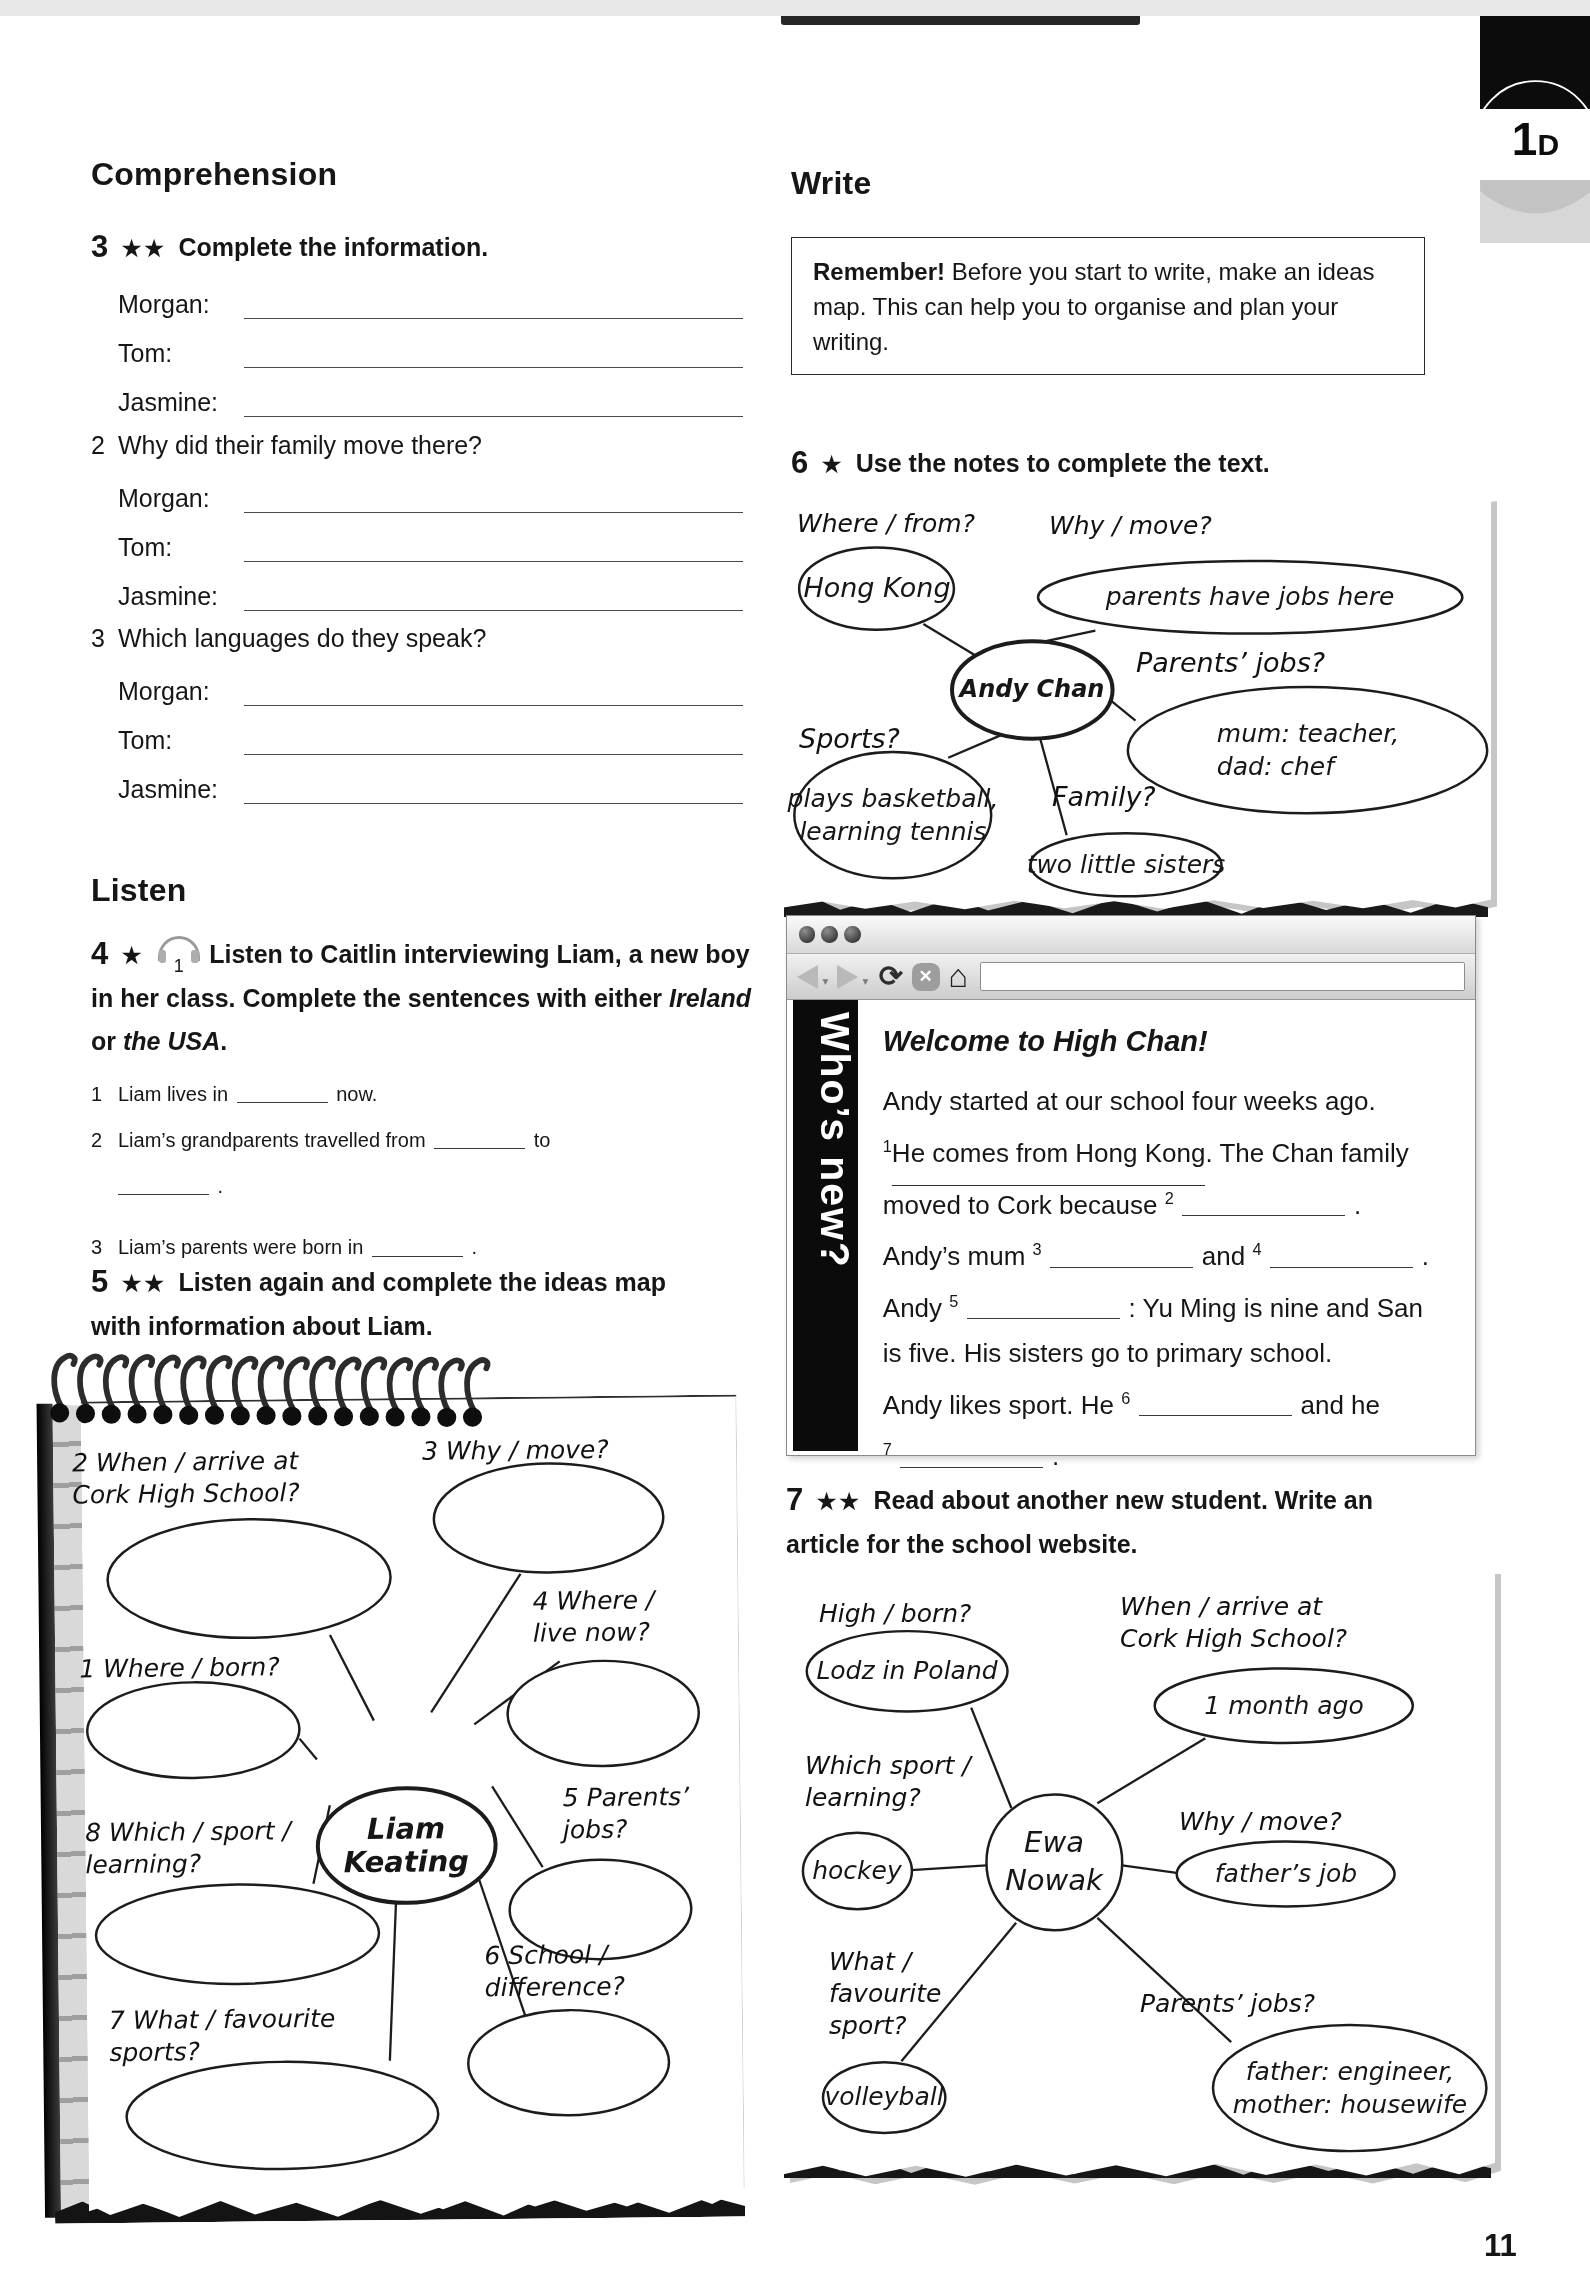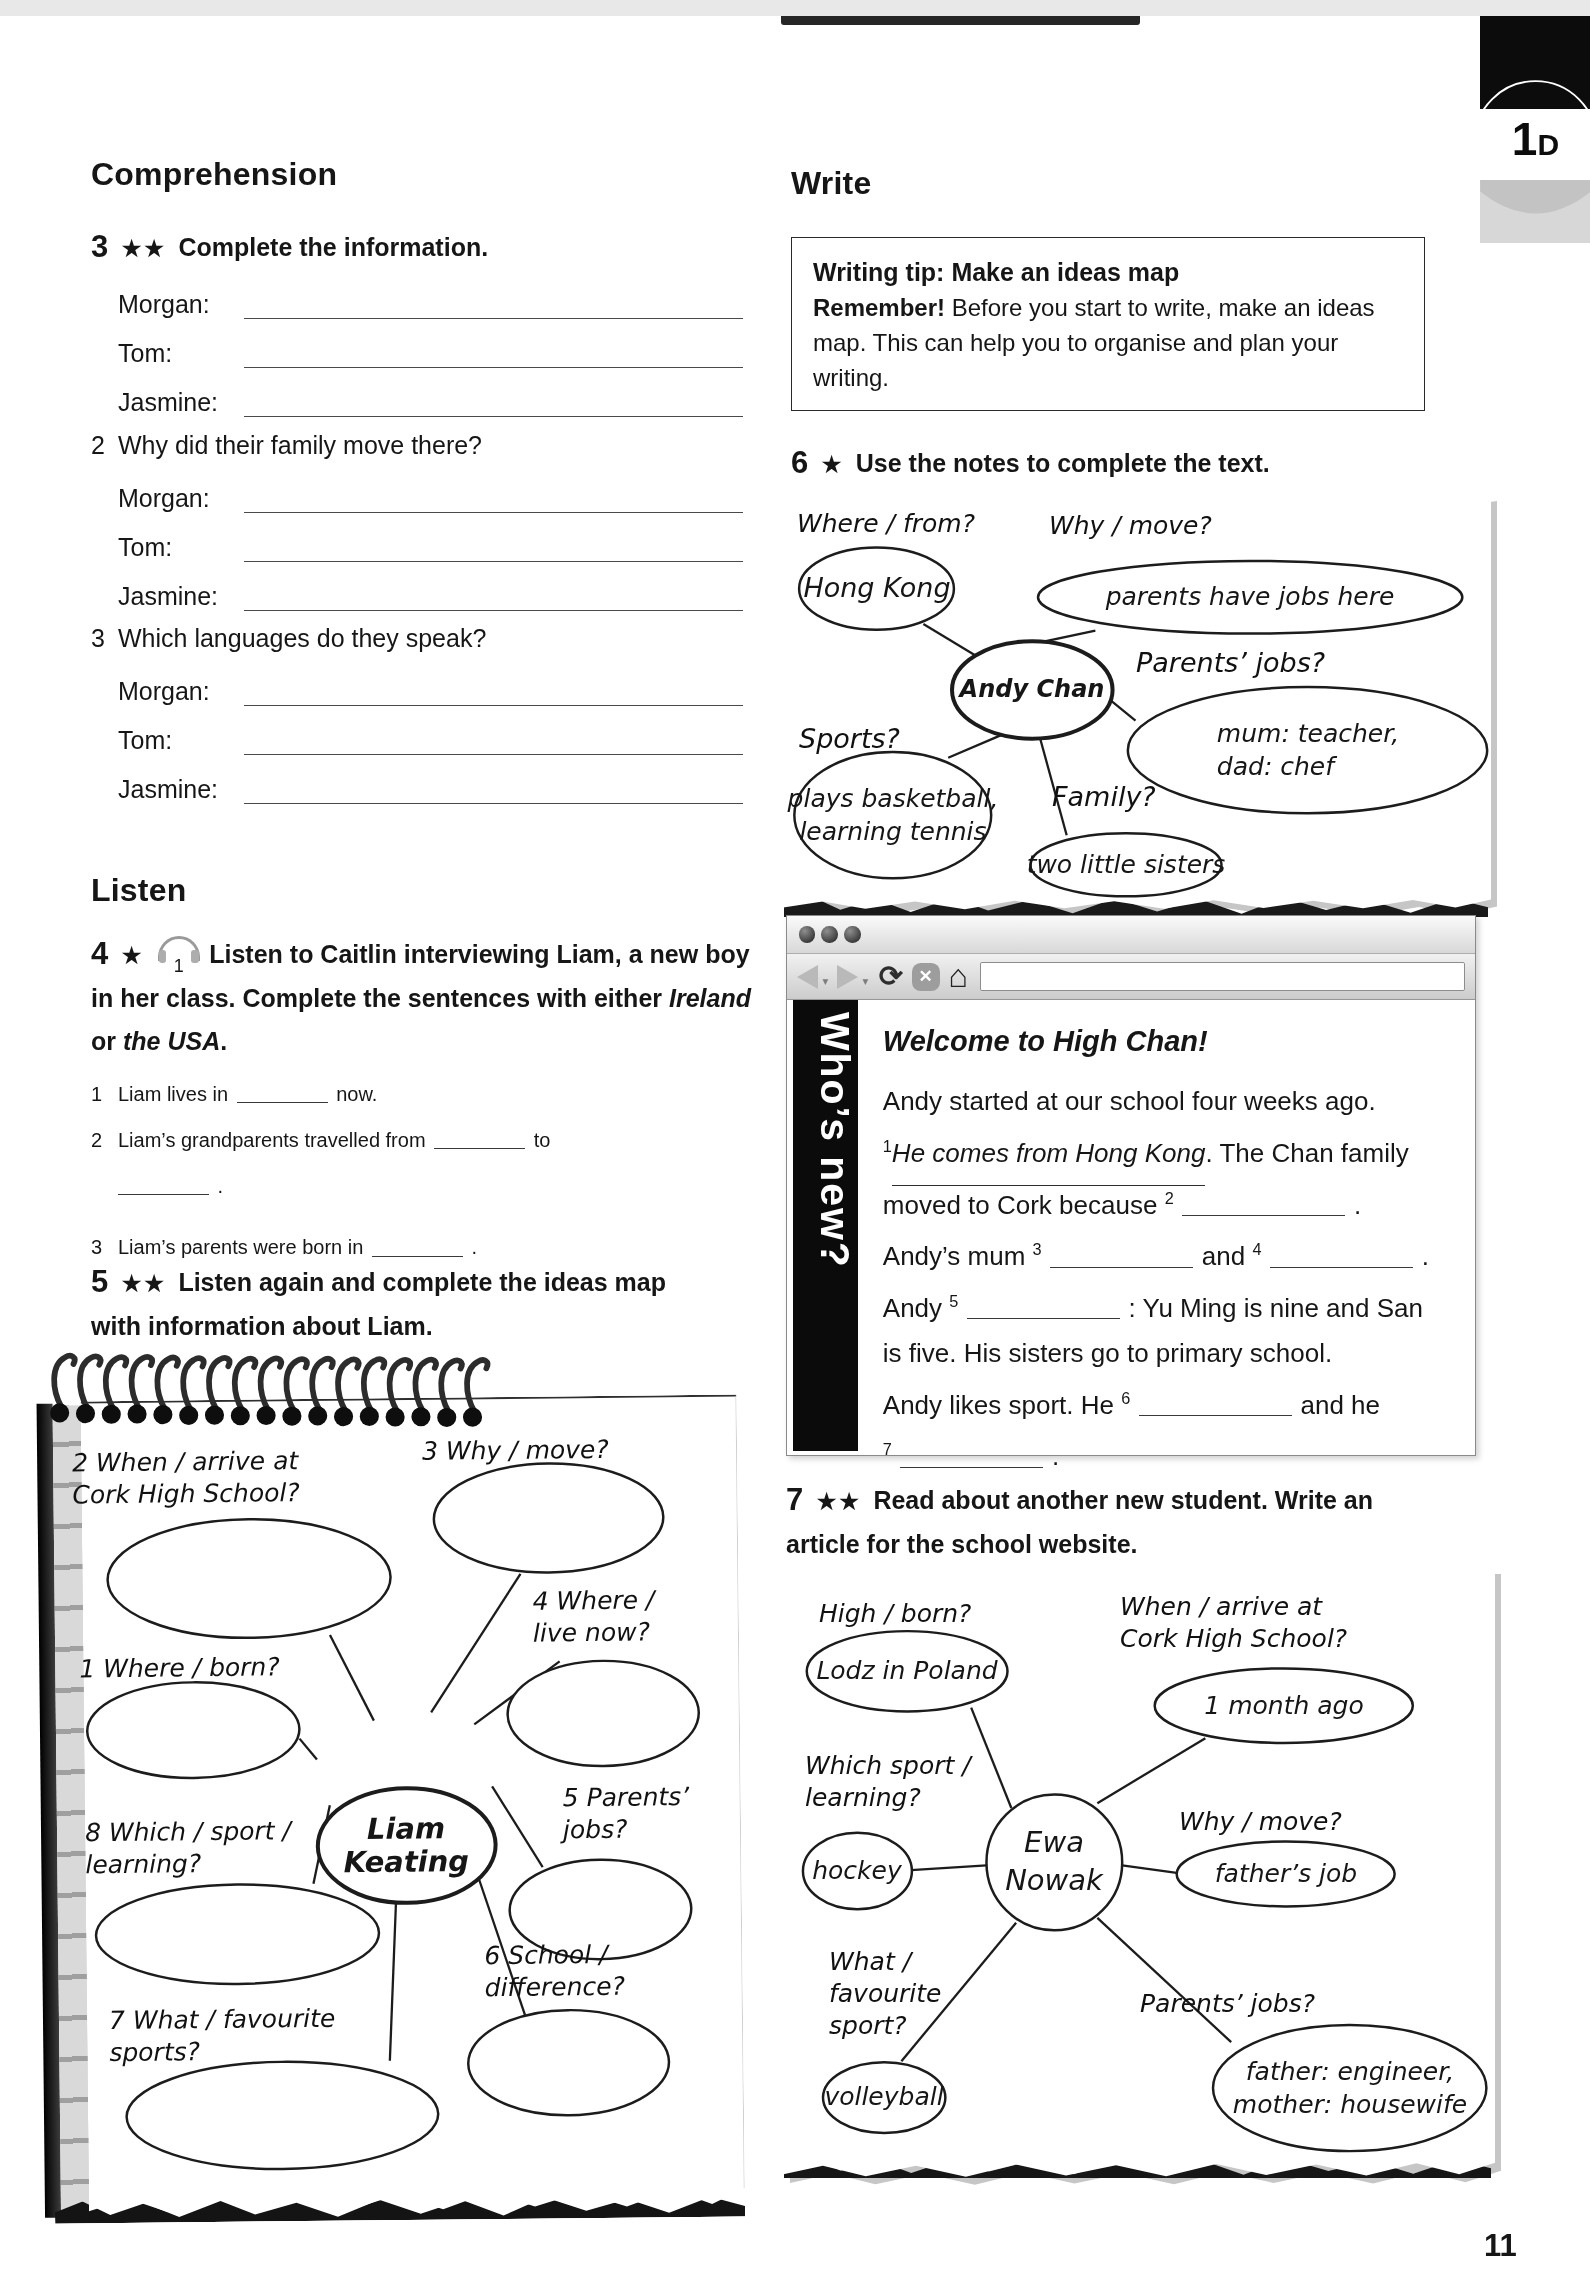--- a/index.html
+++ b/index.html
@@ -74,21 +74,21 @@
   .reload{font-size:29px;font-weight:bold;color:#2e2e2e;line-height:29px;margin:0 1.9px}
   .stopbtn{width:28px;height:28px;background:#9d9d9d;border-radius:8.6px;color:#fff;font-weight:bold;font-size:17px;text-align:center;line-height:28px}
   .homebtn{font-size:32.5px;color:#222;line-height:32.5px;margin:0 1.9px}
   .addr{flex:1;height:29px;background:#fff;border:1.9px solid #8d8d8d;border-radius:1.9px;margin-left:3.8px}
   .b-content{position:relative;height:451px}
   .banner{position:absolute;left:5.7px;top:0;width:65px;height:100%;background:#0b0b0b;color:#fff;writing-mode:vertical-rl;font-weight:bold;font-size:41px;letter-spacing:1.9px;padding-top:11.5px;text-align:left}
   .article{margin-left:92px;padding:15.3px 21px 0 3.8px}
   .article h2{font-size:29px;font-weight:bold;font-style:italic;margin:9.6px 0 21px}
   .article p{font-size:26px;line-height:45px}
   .article sup{font-size:16.3px}
-  .filled{font-style:italic;border-bottom:1.9px solid #2e2e2e;padding-bottom:17px}
+  .filled{border-bottom:1.9px solid #2e2e2e;padding-bottom:17px}
   svg.shape{overflow:visible}
   svg.shape line{stroke:#1c1c1c;stroke-width:2.4}
   svg.shape ellipse,svg.shape circle{fill:#fff;stroke:#1c1c1c;stroke-width:2.6}
   .thick{stroke-width:4.2 !important}
 </style>
 </head>
 <body>
 
 <div class="sheet">
 
@@ -233,21 +233,20 @@
 difference?</div>
     <div class="label hand" style="left:81px;top:654px">7   What / favourite
 sports?</div>
     <div class="ans hand center-name" style="left:380px;top:498px">Liam
 Keating</div>
   </div>
 
   <div class="abs h-section" style="left:791px;top:149px">Write</div>
 
   <div class="abs tipbox">
-    <div class="tip-title">Writing tip: Make an ideas map</div>
     <div class="tip-body"><b>Remember!</b><span> Before you start to write, make an ideas map. This can help you to organise and plan your writing.</span></div>
   </div>
 
   <div class="abs ex-head" style="left:791px;top:426px;width:650px">
     <span class="ex-num">6</span><span class="stars">★</span><span>Use the notes to complete the text.</span>
   </div>
 
   <div class="abs andy-shadow paper-shadow"></div>
   <div class="abs andy-tear"></div>
   <div class="abs andy-paper">

